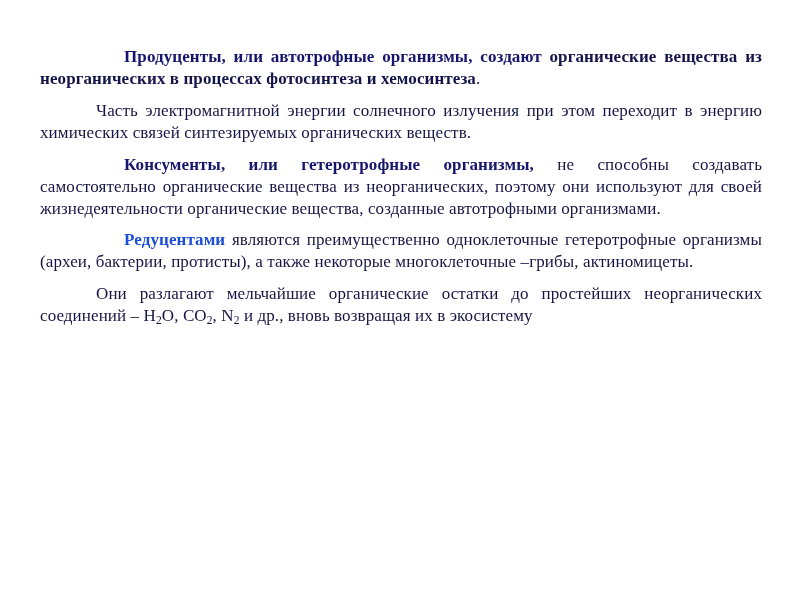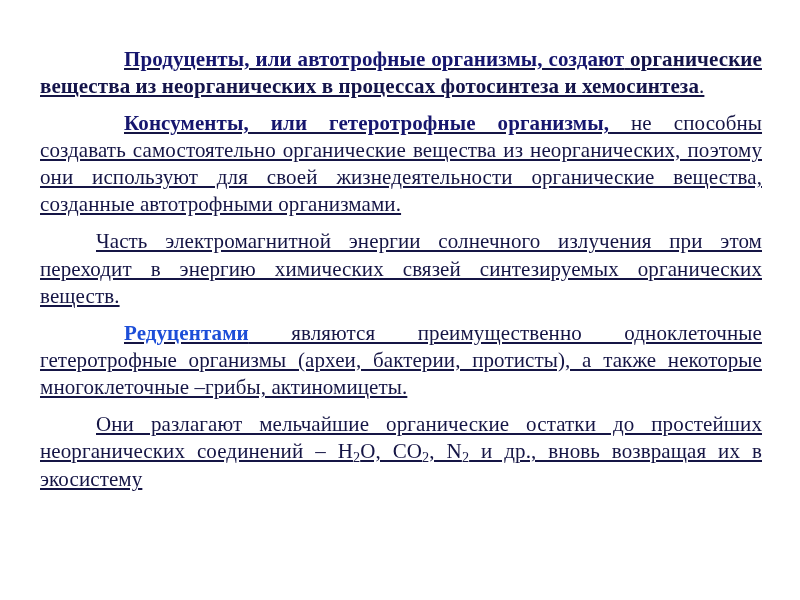--- a/index.html
+++ b/index.html
@@ -17,28 +17,27 @@
   .slide {
     width: 800px;
     height: 600px;
     box-sizing: border-box;
     padding: 46px 38px 20px 40px;
     display: flex;
     flex-direction: column;
     justify-content: flex-start;
   }
   .para {
-    font-size: 21px;
+    font-size: 17px;
     line-height: 1.29;
     text-align: justify;
     text-justify: inter-word;
     margin: 0 0 7px 0;
     color: #151545;
     letter-spacing: 0.1px;
-    text-decoration: underline;
   }
   .para.p1 { margin-bottom: 10px; }
   .para.p2 { margin-bottom: 10px; }
   .para.p3 { margin-bottom: 10px; }
   .para.p4 { margin-bottom: 10px; }
   .para.p5 { margin-bottom: 8px; }
   .indent { display: inline-block; width: 56px; }
   .indent-lg { display: inline-block; width: 84px; }
   .term {
     color: #16166e;
@@ -60,26 +59,26 @@
 </head>
 <body>
 
 <div class="slide">
 
   <p class="para p1">
     <span class="indent-lg"></span><span class="term">Продуценты, или автотрофные организмы, создают</span>
     <span class="bold-run">органические вещества из неорганических в процессах фотосинтеза и хемосинтеза</span><span>.</span>
   </p>
 
+  <p class="para p2">
+    <span class="indent"></span><span>Часть электромагнитной энергии солнечного излучения при этом переходит в энергию химических связей синтезируемых  органических веществ.</span>
+  </p>
+
   <p class="para p3">
     <span class="indent-lg"></span><span class="term">Консументы, или гетеротрофные организмы,</span><span>  не способны создавать самостоятельно    органические вещества из неорганических, поэтому  они используют для своей    жизнедеятельности    органические    вещества, созданные автотрофными организмами.</span>
-  </p>
-
-  <p class="para p2">
-    <span class="indent"></span><span>Часть электромагнитной энергии солнечного излучения при этом переходит в энергию химических связей синтезируемых  органических веществ.</span>
   </p>
 
   <p class="para p4">
     <span class="indent-lg"></span><span class="term-blue">Редуцентами</span><span> являются преимущественно одноклеточные гетеротрофные организмы (археи, бактерии,  протисты), а также некоторые многоклеточные –грибы, актиномицеты.</span>
   </p>
 
   <p class="para p5">
     <span class="indent"></span><span>Они разлагают  мельчайшие органические остатки до простейших неорганических соединений – H</span><sub>2</sub><span>O, CO</span><sub>2</sub><span>, N</span><sub>2</sub><span>  и др.,  вновь возвращая их в экосистему</span>
   </p>
 

